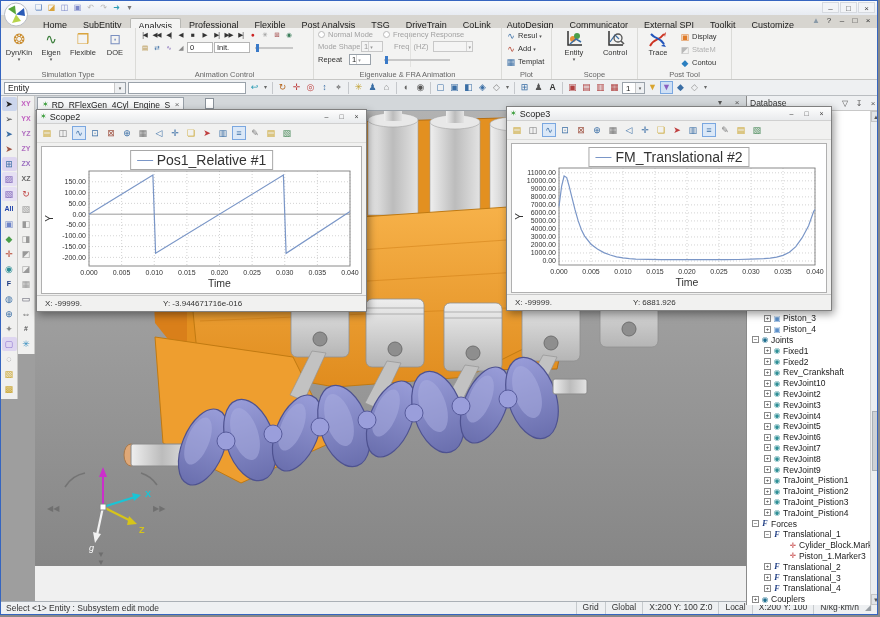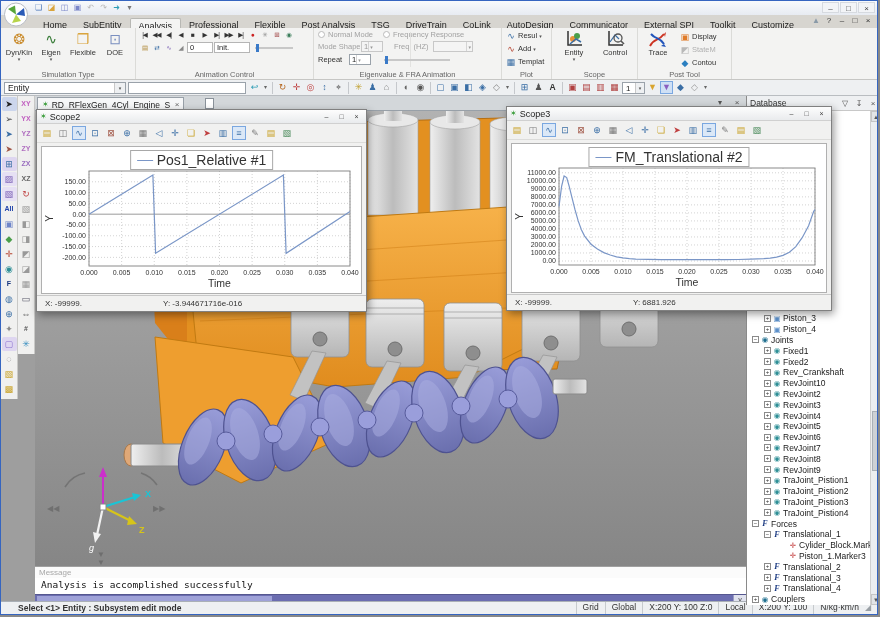--- a/index.html
+++ b/index.html
@@ -127,21 +127,21 @@
   
   .msg-pane{position:absolute;left:34px;top:565px;width:711px;height:39px;background:#fff;border-top:1px solid #a0a0a0;}
   .msg-h{height:11px;font-size:8px;color:#a8a8a8;padding-left:4px;background:#fbfbfb;line-height:11px;}
   .msg-t{height:15px;font-family:"DejaVu Sans Mono",monospace;font-size:9.5px;color:#111;padding-left:6px;line-height:14px;}
   .msg-p{position:absolute;left:0;right:0;bottom:0;height:11px;background:#6b6db0;border-top:1px solid #55578f;}
   .msg-thumb{position:absolute;left:2px;top:1px;bottom:1px;width:235px;background:#9fa2d8;}
   .msg-caret{position:absolute;right:0;top:0;bottom:0;width:13px;background:#e0e2ee;color:#444;font-size:7px;text-align:center;line-height:10px;border-left:1px solid #9a9cc4;}
 
   
   .statusbar{position:absolute;left:0;right:0;bottom:0;height:13px;background:#eef0f2;border-top:1px solid #aab0b6;display:flex;align-items:center;font-size:8.5px;color:#333;}
-  .sb-left{padding-left:17px;flex:1;white-space:nowrap;overflow:hidden;font-weight:bold;}
+  .sb-left{padding-left:5px;flex:1;white-space:nowrap;overflow:hidden;}
   .sb-cell{border-left:1px solid #c6cacd;padding:0 6px;height:100%;line-height:11px;white-space:nowrap;}
   .sb-grip{width:12px;height:100%;color:#9aa0a6;font-size:8px;line-height:12px;}
 </style>
 </head>
 <body>
 
 <div class="window">
 
   <div class="titlebar">
     <svg class="logo" viewBox="0 0 26 25">
@@ -914,28 +914,20 @@
             <text x="174" y="122" text-anchor="middle" font-size="10.5" fill="#333">Time</text>
             <text x="10" y="52.5" text-anchor="middle" font-size="10" fill="#333" transform="rotate(-90 10 52.5)">Y</text>
           </svg></div>
     </div>
     <div class="sc-status">
       <span class="sc-x">X:  -99999.</span>
       <span class="sc-y">Y:  6881.926</span>
     </div>
   </div>
 
-  <div class="msg-pane">
-    <div class="msg-h">Message</div>
-    <div class="msg-t">Analysis is accomplished successfully</div>
-    <div class="msg-p">
-      <div class="msg-thumb"></div>
-      <div class="msg-caret">∨</div>
-    </div>
-  </div>
 
   <div class="statusbar">
     <span class="sb-left">Select &lt;1&gt; Entity : Subsystem edit mode</span>
     <span id="status-cells" style="display:flex;height:100%">
         <span class="sb-cell">Grid</span>
         <span class="sb-cell">Global</span>
         <span class="sb-cell">X:200 Y: 100 Z:0</span>
         <span class="sb-cell">Local</span>
         <span class="sb-cell">X:200 Y: 100</span>
         <span class="sb-cell">N/kg·km/h</span>

